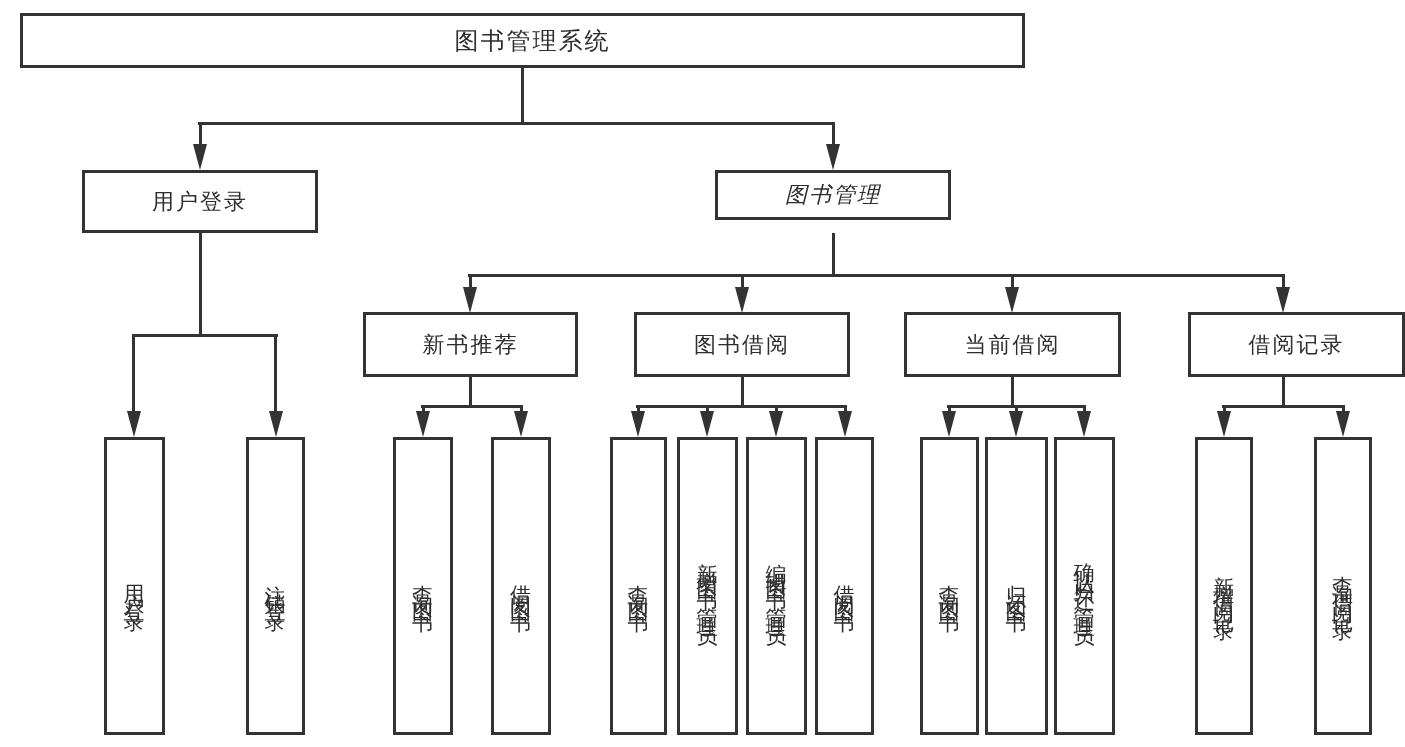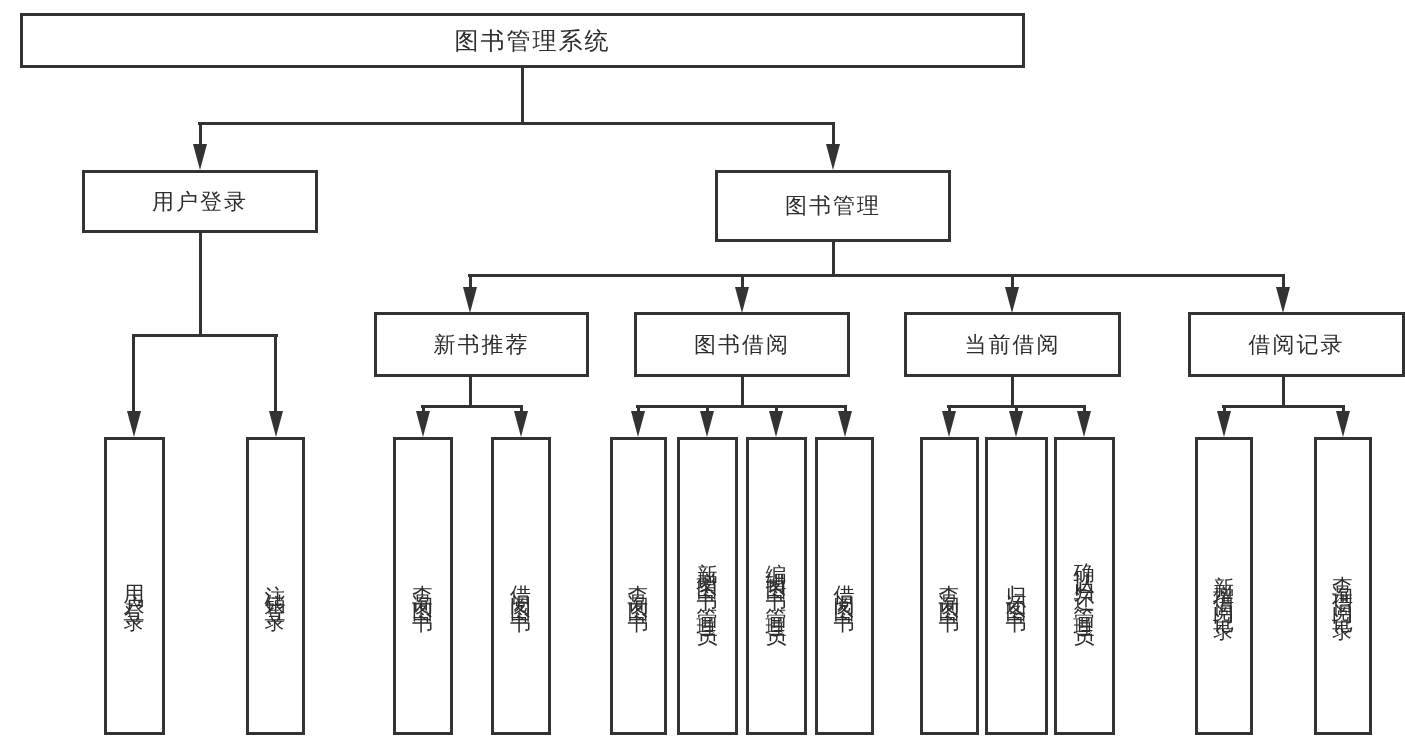--- a/index.html
+++ b/index.html
@@ -67,22 +67,22 @@
     font-size: 20px;
     color: #a9a9a9;
     letter-spacing: 0.5px;
     z-index: 5;
     white-space: nowrap;
   }
 
   
   #n-root          { left: 20px;   top: 13px;  width: 1005px; height: 55px; }
   #n-user-login    { left: 82px;   top: 170px; width: 236px;  height: 63px; }
-  #n-book-mgmt     { left: 715px;  top: 170px; width: 236px;  height: 72px; }
-  #n-new-book-rec  { left: 363px;  top: 312px; width: 215px;  height: 65px; margin-left: 11px; }
+  #n-book-mgmt     { left: 715px;  top: 170px; width: 236px;  height: 50px; font-style: italic; }
+  #n-new-book-rec  { left: 363px;  top: 312px; width: 215px;  height: 65px; }
   #n-book-borrow   { left: 634px;  top: 312px; width: 216px;  height: 65px; }
   #n-current-borrow{ left: 904px;  top: 312px; width: 217px;  height: 65px; text-align: right; }
   #n-borrow-record { left: 1188px; top: 312px; width: 217px;  height: 65px; }
 
   .leaf { top: 437px; height: 298px; }
   #l-user-login     { left: 104px;  width: 61px; }
   #l-logout         { left: 246px;  width: 59px; }
   #l-query-book-1   { left: 393px;  width: 60px; }
   #l-borrow-book-1  { left: 491px;  width: 60px; }
   #l-query-book-2   { left: 610px;  width: 57px; }

